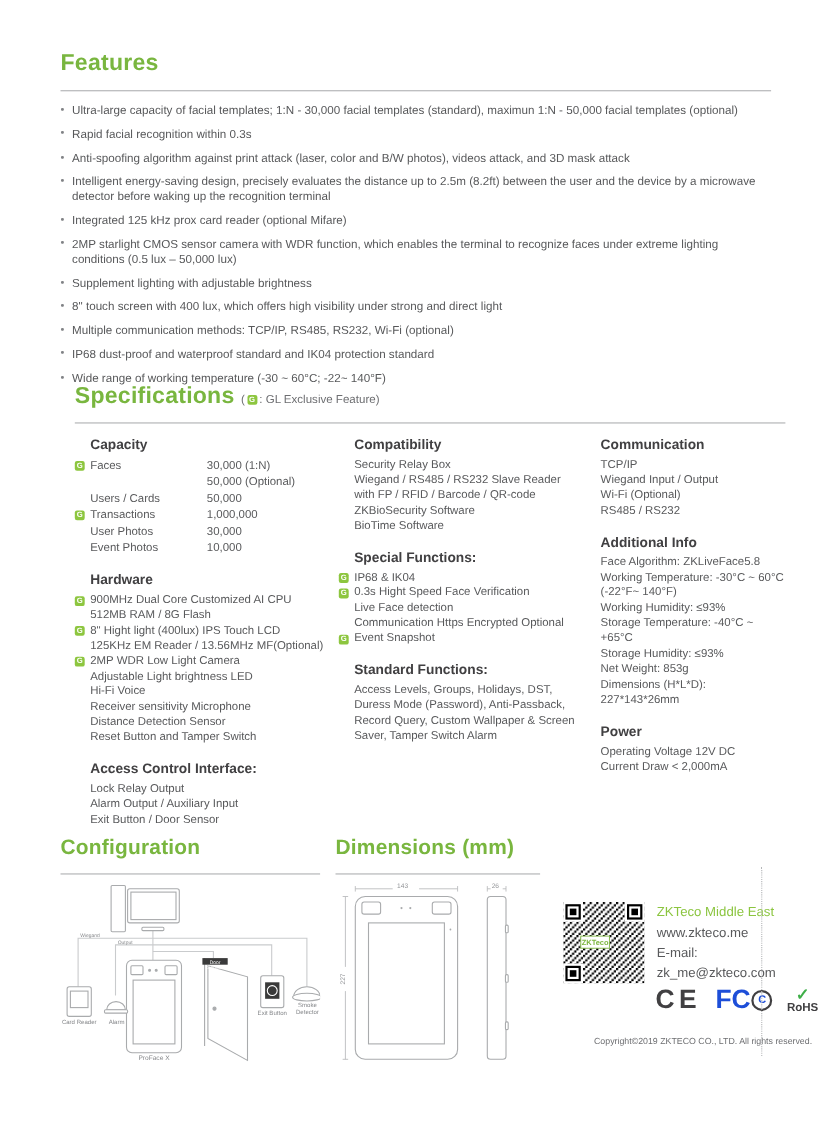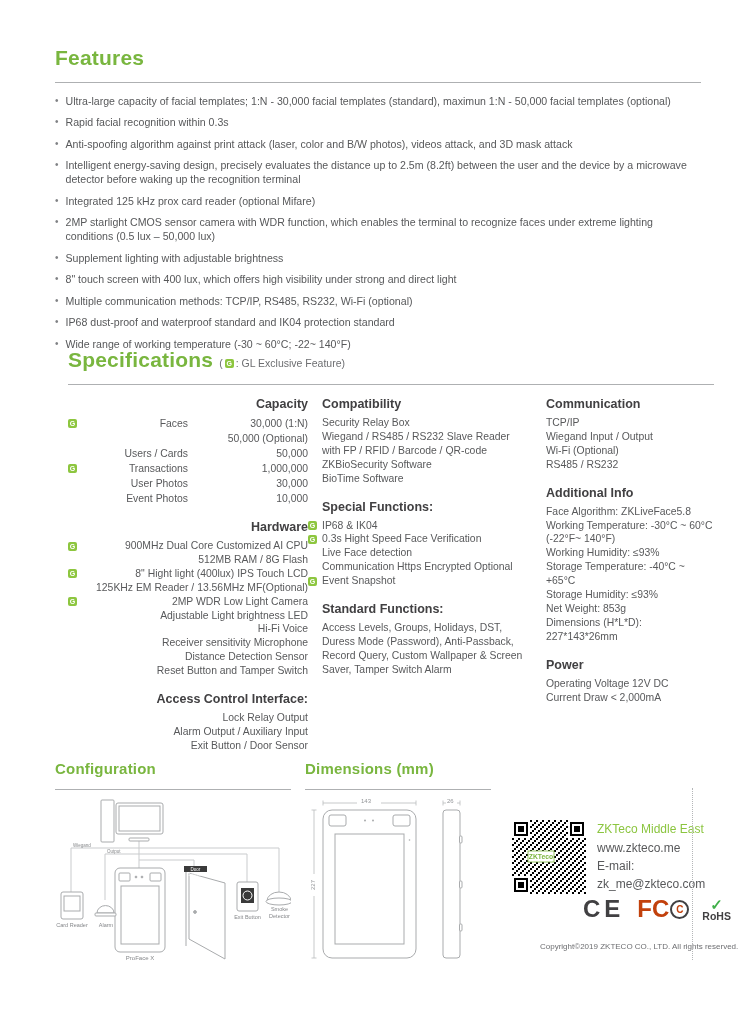--- a/index.html
+++ b/index.html
@@ -1,31 +1,31 @@
 <!DOCTYPE html>
 <html><head>
 <meta charset="utf-8">
 <style>
   html,body{margin:0;padding:0;background:#fff;}
   .page{position:relative;width:754px;height:1024px;background:#fff;overflow:hidden;
         font-family:"Liberation Sans",sans-serif;color:#58595b;}
   .h1{font-size:21px;font-weight:bold;color:#79b63f;margin:0;letter-spacing:.2px;}
-  .h1.sm{font-size:15px;}
+  .h1.sm{font-size:19px;}
   .rule{border:0;border-top:1px solid #aeb0b2;margin:12px 0 0 0;}
   
   .features{position:absolute;left:55px;top:46px;width:646px;}
   .features ul{list-style:none;margin:12px 0 0 0;padding:0;}
   .features li{display:flex;gap:7px;margin-bottom:7.5px;font-size:10.6px;line-height:1.32;color:#57585a;}
   .blt{color:#808285;font-size:10px;line-height:1.1;flex:0 0 auto;}
   
   .specs{position:absolute;left:68px;top:348px;width:646px;}
   .spec-head{display:flex;align-items:baseline;gap:6px;}
   .spec-note{font-size:10.5px;color:#6d6e71;display:flex;align-items:center;gap:2px;}
   .spec-cols{display:flex;margin-top:4px;}
-  .col1{width:240px;text-align:right;}.col2{width:224px;}.col3{width:182px;}
+  .col1{width:240px;}.col2{width:224px;}.col3{width:182px;}
   .sec-h{font-size:12.5px;font-weight:bold;color:#414042;margin:14px 0 5px 14px;}
   .sec-h.first{margin-top:8px;}
   .spec-row{display:grid;grid-template-columns:14px 106px 1fr;font-size:10.4px;line-height:15px;color:#58595b;}
   .spec-line{display:grid;grid-template-columns:14px 1fr;font-size:10.4px;line-height:13.9px;color:#58595b;}
   .spec-line.plain{display:block;padding-left:14px;}
   .g-badge{width:9px;height:9px;margin-top:2.5px;background:#8dc63f;border-radius:2px;color:#fff;
            font-size:7px;font-weight:bold;display:flex;align-items:center;justify-content:center;line-height:1;}
   .spec-note .g-badge{margin-top:0;}
   
   .config{position:absolute;left:55px;top:760px;width:236px;}
@@ -35,23 +35,23 @@
   .dlabel.tiny{font-size:4.5px;}
   .dlabel.onblack{color:#fff;}
   .dimnum{position:absolute;font-size:6px;color:#939598;}
   .rot{transform:rotate(-90deg);transform-origin:left top;}
   
   .footer{position:absolute;left:512px;top:816px;width:200px;}
   .qr{position:absolute;left:0;top:4px;width:74px;height:74px;}
   .contact{position:absolute;left:85px;top:6px;}
   .company{font-size:12px;color:#8bc53f;margin:0 0 3px 0;}
   .contact .ln{font-size:12px;color:#58595b;line-height:1.5;}
-  .certs{position:absolute;left:71px;top:79px;display:flex;align-items:center;gap:13px;}
+  .certs{position:absolute;left:84px;top:79px;display:flex;align-items:center;gap:13px;}
   .ce{font-size:24px;font-weight:bold;color:#414042;letter-spacing:4px;}
-  .fcc{font-size:24px;font-weight:bold;color:#c2410c;display:flex;align-items:center;}
+  .fcc{font-size:24px;font-weight:bold;color:#1d4ed8;display:flex;align-items:center;}
   .fcc .cc{width:15px;height:15px;border:2.5px solid #414042;border-radius:50%;display:flex;
            align-items:center;justify-content:center;font-size:10px;margin-left:1px;}
   .rohs{display:flex;flex-direction:column;align-items:center;line-height:1;}
   .rohs .chk{color:#3faf49;font-size:15px;font-weight:bold;margin-bottom:-1px;}
   .rohs .rtxt{font-size:10.5px;font-weight:bold;color:#414042;}
   .copyright{position:absolute;left:0;top:126px;font-size:8px;color:#6d6e71;white-space:nowrap;margin-left:28px;}
   .cutline{position:absolute;left:692px;top:788px;height:172px;border-left:1px dotted #b4b6b8;}
   svg{display:block;}
 </style>
 </head>

